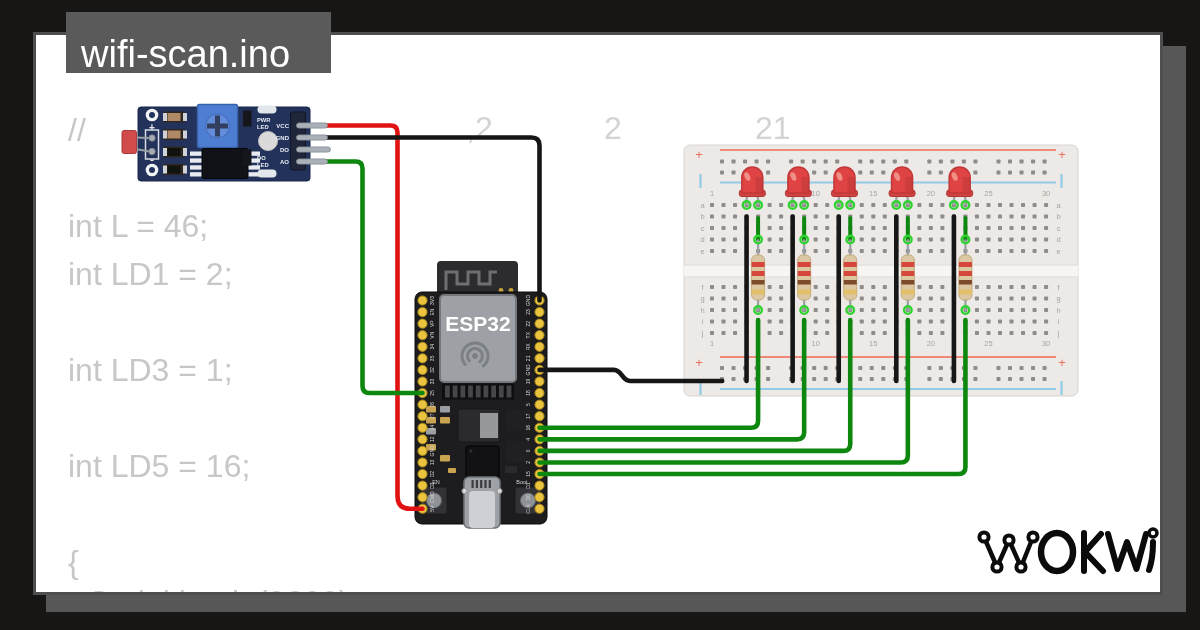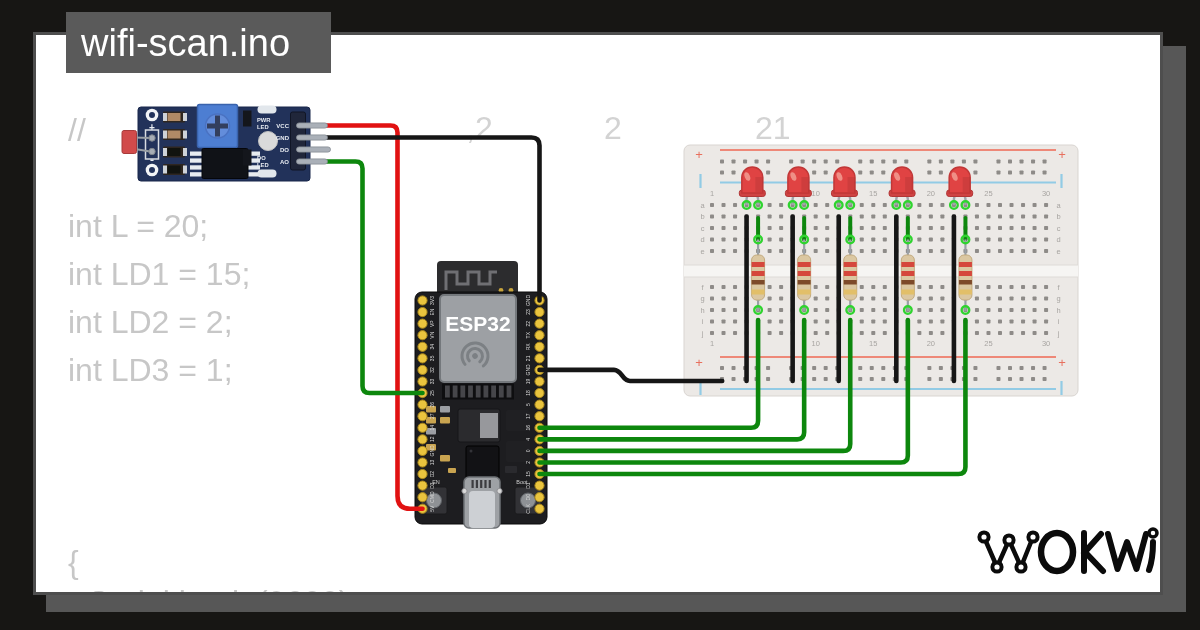--- a/index.html
+++ b/index.html
@@ -4,38 +4,38 @@
 <style>
   html,body{margin:0;padding:0}
   body{width:1200px;height:630px;position:relative;overflow:hidden;background:#171614;
        font-family:"Liberation Sans","DejaVu Sans",sans-serif;}
   .shadow{position:absolute;left:46px;top:46px;width:1140px;height:566px;background:#575757;}
   .card{position:absolute;left:33px;top:32px;width:1130px;height:563px;box-sizing:border-box;
         background:#ffffff;border:3px solid #4e4e4e;overflow:hidden;}
   .code-line{position:absolute;font-size:32px;color:#c7c7c7;white-space:pre;}
   .frag{position:absolute;font-size:32px;color:#d3d3d3;white-space:pre;}
   .titlebox{position:absolute;left:66px;top:12px;width:265px;height:61px;background:#5a5a5a;
-            display:flex;align-items:center;padding-left:15px;box-sizing:border-box;z-index:20;}
+            display:flex;align-items:flex-end;padding-left:15px;box-sizing:border-box;z-index:20;}
   .titlebox span{color:#ffffff;font-size:38px;line-height:1;}
   svg.scene{position:absolute;left:0;top:0;z-index:10;}
 </style>
 </head>
 <body>
 
 <div class="shadow"></div>
 
 <div class="card">
   <div class="code-line" style="left:32px;top:77px">//</div>
   <div class="frag" style="left:430px;top:75px">,2</div>
   <div class="frag" style="left:568px;top:75px">2</div>
   <div class="frag" style="left:719px;top:75px">21</div>
-  <div class="code-line" style="left:32px;top:173px">int L = 20;</div>
-  <div class="code-line" style="left:32px;top:221px">int LD1 = 15;</div>
-  <div class="code-line" style="left:32px;top:269px">int LD2 = 2;</div>
+  <div class="code-line" style="left:32px;top:173px">int L = 46;</div>
+  <div class="code-line" style="left:32px;top:221px">int LD1 = 2;</div>
   <div class="code-line" style="left:32px;top:317px">int LD3 = 1;</div>
+  <div class="code-line" style="left:32px;top:413px">int LD5 = 16;</div>
   <div class="code-line" style="left:32px;top:509px">{</div>
   <div class="code-line" style="left:52px;top:549px">Serial.begin(9600);</div>
 </div>
 
 <svg class="scene" width="1200" height="630" viewBox="0 0 1200 630">
 
   <g>
     <rect x="684" y="145" width="394" height="251" rx="6" fill="#ece9e6" stroke="#d9d5d1"></rect>
     <rect x="684" y="265" width="394" height="12" fill="#f6f5f3"></rect>
     <rect x="684" y="264.5" width="394" height="1" fill="#dedbd7"></rect>

